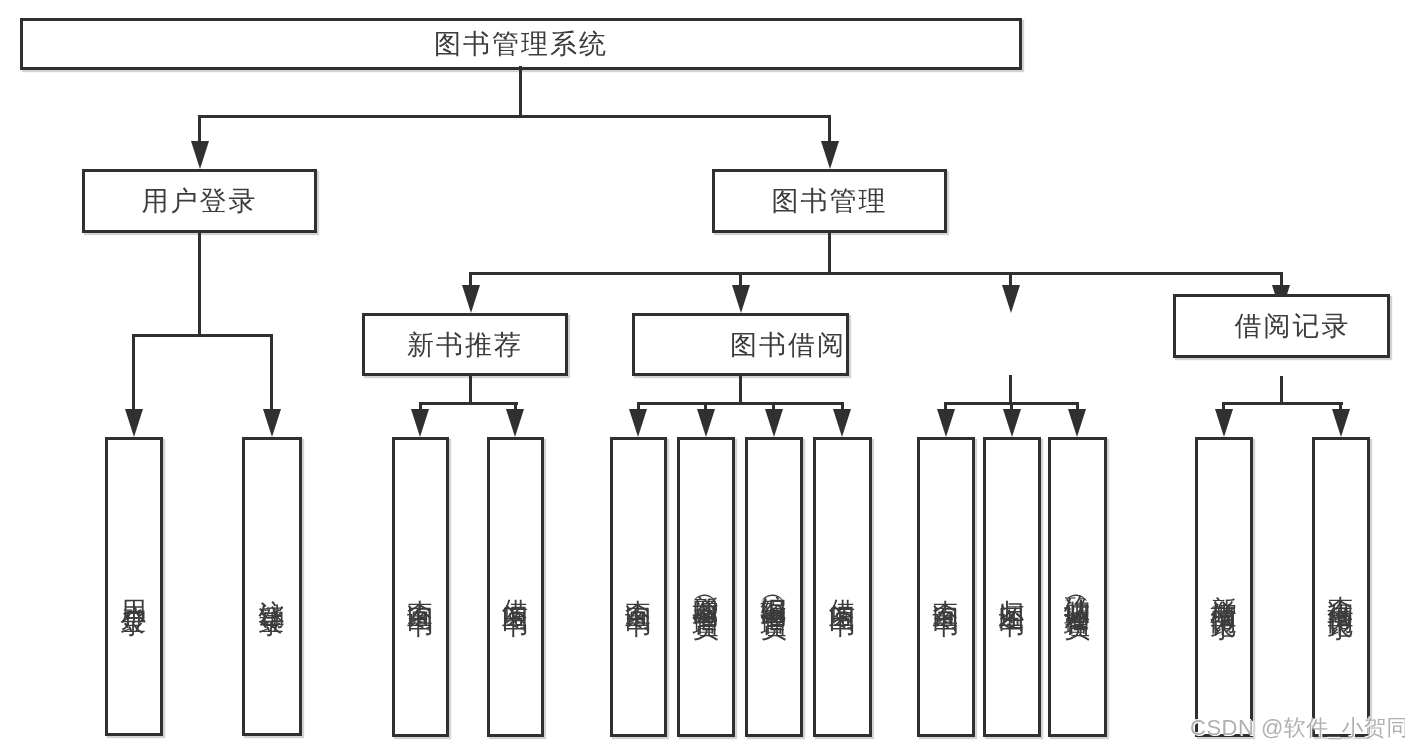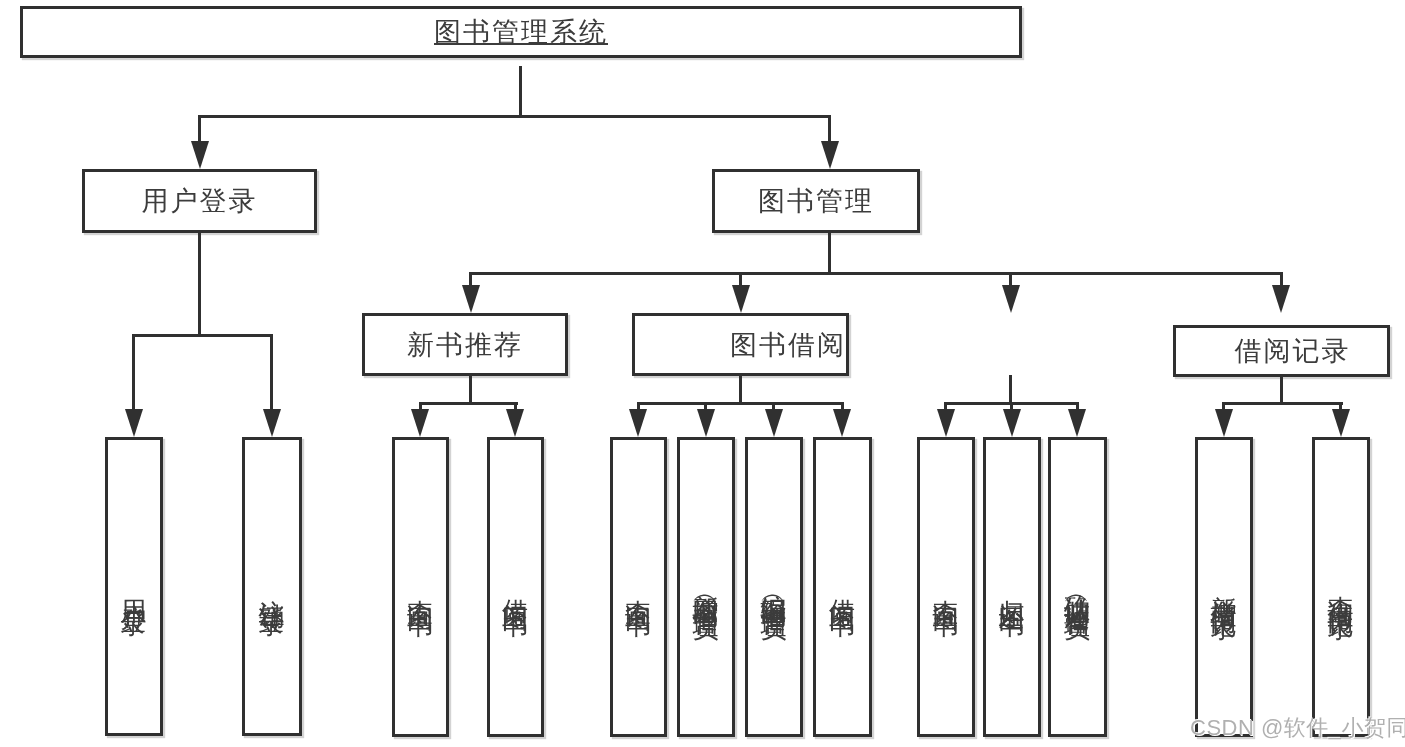--- a/index.html
+++ b/index.html
@@ -54,35 +54,35 @@
     white-space:nowrap;
     z-index:10;
     text-shadow:1px 1px 0 #ffffff,-1px -1px 0 #ffffff;
   }
 </style>
 </head>
 <body>
 
 <div class="canvas">
 
-  <div class="box hbox" style="left:20px;top:6px;width:1002px;height:52px;text-decoration:underline;">
+  <div class="box hbox" style="left:20px;top:18px;width:1002px;height:52px;">
     <span>图书管理系统</span>
   </div>
 
   <div class="line" style="left:519px;top:66px;width:3px;height:51px;"></div>
   <div class="line" style="left:198px;top:115px;width:633px;height:3px;"></div>
   <div class="line" style="left:198px;top:115px;width:3px;height:29px;"></div>
   <div class="line" style="left:828px;top:115px;width:3px;height:29px;"></div>
   <div class="arrow" style="left:191px;top:141px;"></div>
   <div class="arrow" style="left:821px;top:141px;"></div>
 
   <div class="box hbox" style="left:82px;top:169px;width:235px;height:64px;">
     <span>用户登录</span>
   </div>
-  <div class="box hbox" style="left:712px;top:169px;width:208px;height:64px;">
+  <div class="box hbox" style="left:712px;top:169px;width:235px;height:64px;">
     <span>图书管理</span>
   </div>
 
   <div class="line" style="left:198px;top:233px;width:3px;height:103px;"></div>
   <div class="line" style="left:132px;top:334px;width:141px;height:3px;"></div>
   <div class="line" style="left:132px;top:334px;width:3px;height:75px;"></div>
   <div class="line" style="left:270px;top:334px;width:3px;height:75px;"></div>
   <div class="arrow" style="left:125px;top:409px;"></div>
   <div class="arrow" style="left:263px;top:409px;"></div>
 
@@ -96,21 +96,21 @@
   <div class="arrow" style="left:732px;top:285px;"></div>
   <div class="arrow" style="left:1002px;top:285px;"></div>
   <div class="arrow" style="left:1272px;top:285px;"></div>
 
   <div class="box hbox" style="left:362px;top:313px;width:206px;height:63px;">
     <span>新书推荐</span>
   </div>
   <div class="box hbox" style="left:632px;top:313px;width:217px;height:63px;justify-content:flex-end;">
     <span>图书借阅</span>
   </div>
-  <div class="box hbox" style="left:1173px;top:325px;width:217px;height:52px;padding-left:22px;">
+  <div class="box hbox" style="left:1173px;top:294px;width:217px;height:64px;padding-left:22px;">
     <span>借阅记录</span>
   </div>
 
   <div class="line" style="left:469px;top:375px;width:3px;height:30px;"></div>
   <div class="line" style="left:739px;top:375px;width:3px;height:30px;"></div>
   <div class="line" style="left:1009px;top:375px;width:3px;height:30px;"></div>
   <div class="line" style="left:1280px;top:376px;width:3px;height:29px;"></div>
 
   <div class="line" style="left:419px;top:402px;width:99px;height:3px;"></div>
   <div class="line" style="left:637px;top:402px;width:207px;height:3px;"></div>

